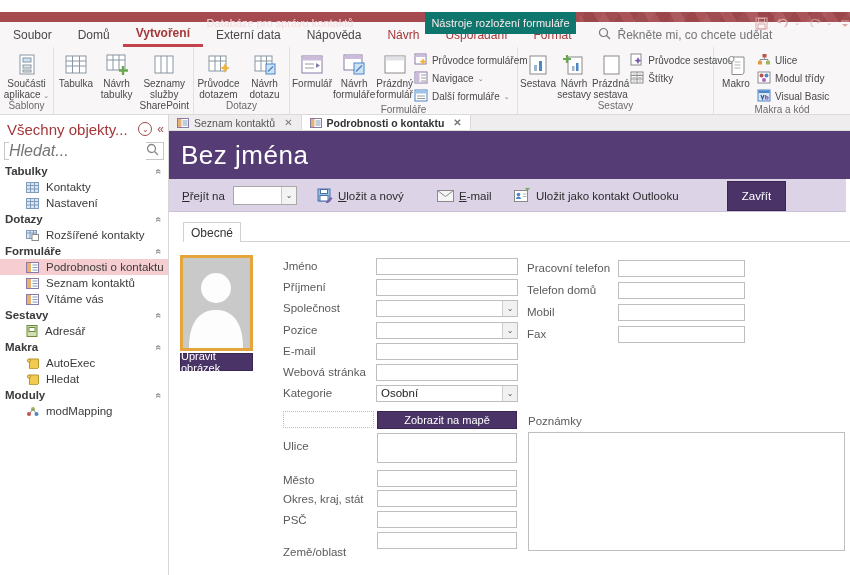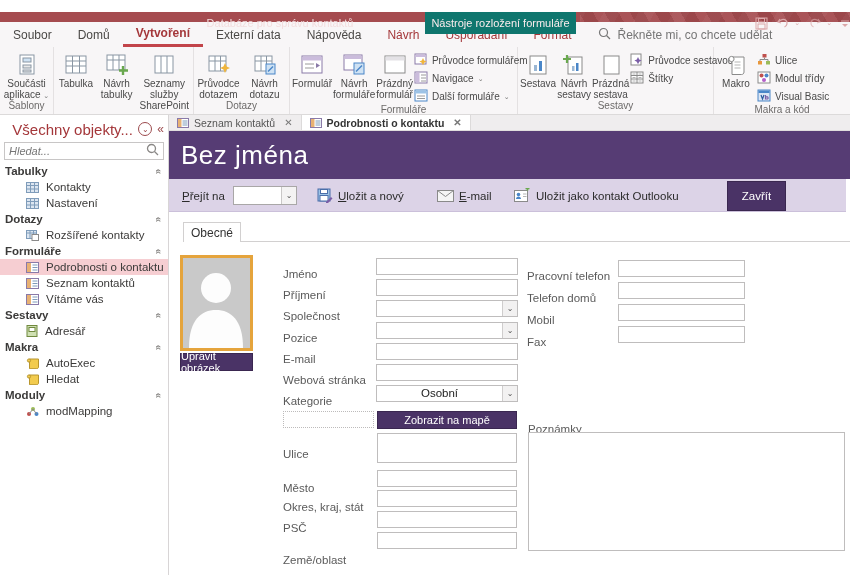--- a/index.html
+++ b/index.html
@@ -35,26 +35,26 @@
   .rbig .ric { height:26px; display:flex; align-items:center; }
   .rstack { display:flex; flex-direction:column; justify-content:flex-start; gap:3px; padding-top:3px; }
   .rsmall { display:flex; align-items:center; gap:4px; font-size:10px; color:#4a4a4a; white-space:nowrap; cursor:default; }
   .ddc2 { font-size:7px; color:#777; }
 
   
   .main { position:absolute; left:0; top:115px; width:850px; height:460px; display:flex; }
 
   
   .navpane { width:169px; background:#fff; border-right:1px solid #d8d5d6; position:relative; flex:none; }
-  .nav-title { display:flex; align-items:center; padding:4px 4px 2px 7px; height:26px;text-align:center; }
+  .nav-title { display:flex; align-items:center; padding:4px 4px 2px 7px; height:26px; }
   .nav-title .t { color:#a4373a; font-size:15px; white-space:nowrap; overflow:hidden; flex:1; }
   .nav-title .circ { width:14px; height:14px; border:1px solid #9c4a4d; border-radius:50%; color:#9c4a4d; font-size:8px; display:flex; align-items:center; justify-content:center; margin-right:5px; }
   .nav-title .coll { color:#9c4a4d; font-size:12px; }
   .nav-search { margin:1px 4px 3px 4px; height:18px; border:1px solid #c8c6c6; display:flex; align-items:center; padding:0 4px; background:#fff; }
-  .nav-search input { flex:1; border:none; outline:none; font-size:11px; font-style:italic; color:#8a8886; width:100%; font-family:inherit; }
+  .nav-search input { flex:1; border:none; outline:none; font-size:16px; font-style:italic; color:#8a8886; width:100%; font-family:inherit; }
   .nav-group-h { display:flex; align-items:center; height:16px; padding:0 6px 0 5px; font-size:11.5px; font-weight:bold; color:#3b3a39; }
   .nav-group-h .chev { margin-left:auto; color:#8a8886; font-size:10px; transform:rotate(90deg); }
   .nav-item { display:flex; align-items:center; height:16px; padding-left:26px; gap:7px; font-size:11.5px; color:#3b3a39; cursor:default; white-space:nowrap; }
   .nav-item.selected { background:#f6ced2; }
   .nav-item svg { flex:none; }
 
   
   .content { flex:1; position:relative; background:#fff; }
   .doctabs { position:absolute; left:0; top:0; right:0; height:16px; background:#efedee; border-bottom:1px solid #e0dddd; display:flex; }
   .dtab { display:flex; align-items:center; gap:5px; padding:0 8px; font-size:10.5px; color:#555; background:#efedee; border-right:1px solid #dcdada; cursor:default; white-space:nowrap; }
@@ -72,24 +72,24 @@
   .combo .car { width:15px; border-left:1px solid #c9c7c7; background:#f4f3f3; display:flex; align-items:center; justify-content:center; font-size:8px; color:#555; }
   .btn-purple { background:#4a3366; color:#fff; border:1px solid #3a2750; font-size:11.5px; display:flex; align-items:center; justify-content:center; cursor:default; }
 
   .formbody { position:absolute; left:0; top:97px; right:0; bottom:0; background:#fff; }
   .obecne-tab { position:absolute; left:14px; top:10px; width:58px; height:20px; background:#fff; border:1px solid #d2d0d0; border-bottom:none; font-size:12px; color:#333; display:flex; align-items:center; justify-content:center; z-index:2; }
   .tab-line { position:absolute; left:14px; top:29px; right:0; border-top:1px solid #d2d0d0; }
 
   .photo { position:absolute; left:11px; top:43px; width:73px; height:96px; background:#c9c9c9; border:3px solid #e5a43c; }
   .editimg { position:absolute; left:11px; top:141px; width:73px; height:18px; }
 
-  .flabel { position:absolute; font-size:11.5px; color:#5a5a5a; white-space:nowrap;margin-top:8px; }
+  .flabel { position:absolute; font-size:11.5px; color:#5a5a5a; white-space:nowrap; }
   .fld { position:absolute; height:17px; border:1px solid #bfbdbd; background:#fff; font-size:11px; padding:1px 3px; outline:none; font-family:inherit; color:#222; }
   .fcombo { position:absolute; height:17px; border:1px solid #bfbdbd; background:#fff; display:flex; align-items:stretch; }
-  .fcombo .val { flex:1; font-size:11.5px; padding:1px 4px; color:#222;text-align:center; }
+  .fcombo .val { flex:1; font-size:11.5px; padding:1px 4px; color:#222; }
   .fcombo .car { width:15px; border-left:1px solid #cfcdcd; background:#f2f1f1; display:flex; align-items:center; justify-content:center; font-size:8px; color:#555; }
   .dotted { position:absolute; left:114px; top:199px; width:91px; height:17px; border:1px dotted #bdbbbb; }
   .mapbtn { position:absolute; left:208px; top:199px; width:140px; height:18px; }
   textarea.fld { resize:none; }
 </style>
 </head>
 <body>
 
 <div class="titlebar">
   <div class="pattern"></div>

